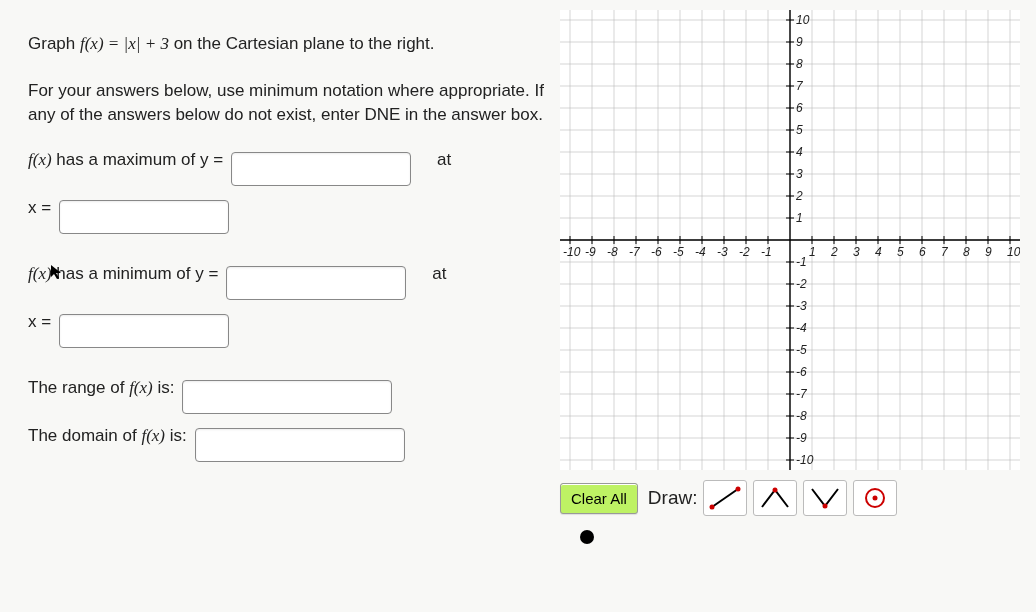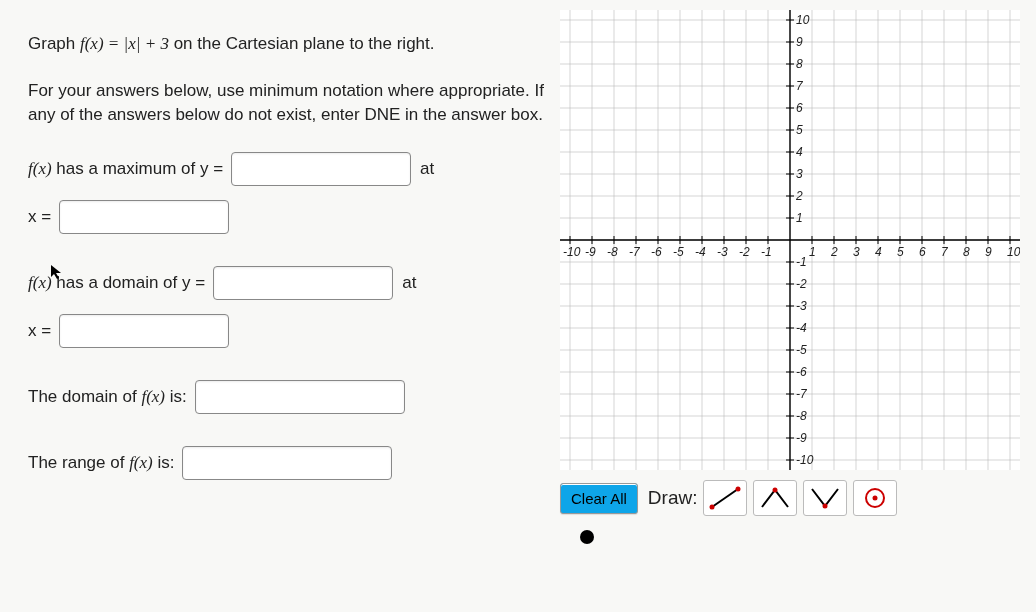--- a/index.html
+++ b/index.html
@@ -18,54 +18,54 @@
       width: 560px;
       padding: 32px 10px 5px 28px;
     }
     .right {
       flex: 1;
       padding: 10px 10px 10px 0;
       position: relative;
     }
     .para { margin-bottom: 22px; line-height: 1.45; }
     .math-i { font-style: italic; font-family: 'Times New Roman', serif; }
-    .row { display: flex; align-items: center; margin-bottom: 10px; flex-wrap: wrap; }
+    .row { display: flex; margin-bottom: 10px; flex-wrap: wrap; }
     .row2 { margin-bottom: 28px; }
     .label-seg { margin-right: 6px; }
     .input {
       height: 34px;
       border: 1px solid #888;
       border-radius: 4px;
       background: #fff;
       padding: 4px 8px;
       font-size: 15px;
       margin: 2px 6px 2px 2px;
       box-shadow: inset 0 1px 2px rgba(0,0,0,0.08);
     }
     .w160 { width: 180px; }
     .w170 { width: 170px; }
     .w200 { width: 210px; }
-    .at { margin-left: 3px; }
+    .at { margin-left: 20px; }
 
     
     .graph-wrap {
       position: relative;
       width: 460px;
       height: 460px;
       background: #fff;
     }
     .tools {
       margin-top: 10px;
       display: flex;
       align-items: center;
       gap: 6px;
     }
     .btn {
       border: 1px solid #999;
-      background: #0ea5e9;
+      background: #bef264;
       padding: 6px 10px;
       border-radius: 3px;
       font-size: 15px;
       cursor: pointer;
       box-shadow: inset 0 1px 0 #fff, 0 1px 1px rgba(0,0,0,0.1);
     }
     .draw-label { margin-left: 4px; font-size: 19px; }
     .tool {
       width: 44px;
       height: 36px;
@@ -119,40 +119,40 @@
       <span class="label-seg">x =</span>
       <input class="input w170" style="">
     </div>
 
     <svg class="cursor-arrow" width="16" height="16">
       <path d="M1 1 L1 13 L4 10 L7 15 L9 14 L6 9 L11 9 Z" fill="#000"></path>
     </svg>
 
     <div class="row">
       <span class="label-seg">
-        <span class="math-i">f(x)</span><span>  has a domain of y =</span>
+        <span class="math-i">f(x)</span><span>  has a minimum of y =</span>
       </span>
       <input class="input w160" style="">
       <span class="at">at</span>
     </div>
     <div class="row row2">
       <span class="label-seg">x =</span>
       <input class="input w170" style="">
     </div>
 
+    <div class="row">
+      <span class="label-seg">
+        <span>The range of </span><span class="math-i">f(x)</span><span> is:</span>
+      </span>
+      <input class="input w200" style="">
+    </div>
+
     <div class="row row2">
       <span class="label-seg">
         <span>The domain of </span><span class="math-i">f(x)</span><span> is:</span>
-      </span>
-      <input class="input w200" style="">
-    </div>
-
-    <div class="row">
-      <span class="label-seg">
-        <span>The range of </span><span class="math-i">f(x)</span><span> is:</span>
       </span>
       <input class="input w200" style="">
     </div>
   </div>
 
   <div class="right">
     <div class="graph-wrap">
       <svg id="grid-svg" width="460" height="460" viewBox="0 0 460 460">
 
       <line x1="10" y1="0" x2="10" y2="460" stroke="#bbb" stroke-width="0.6"></line>

